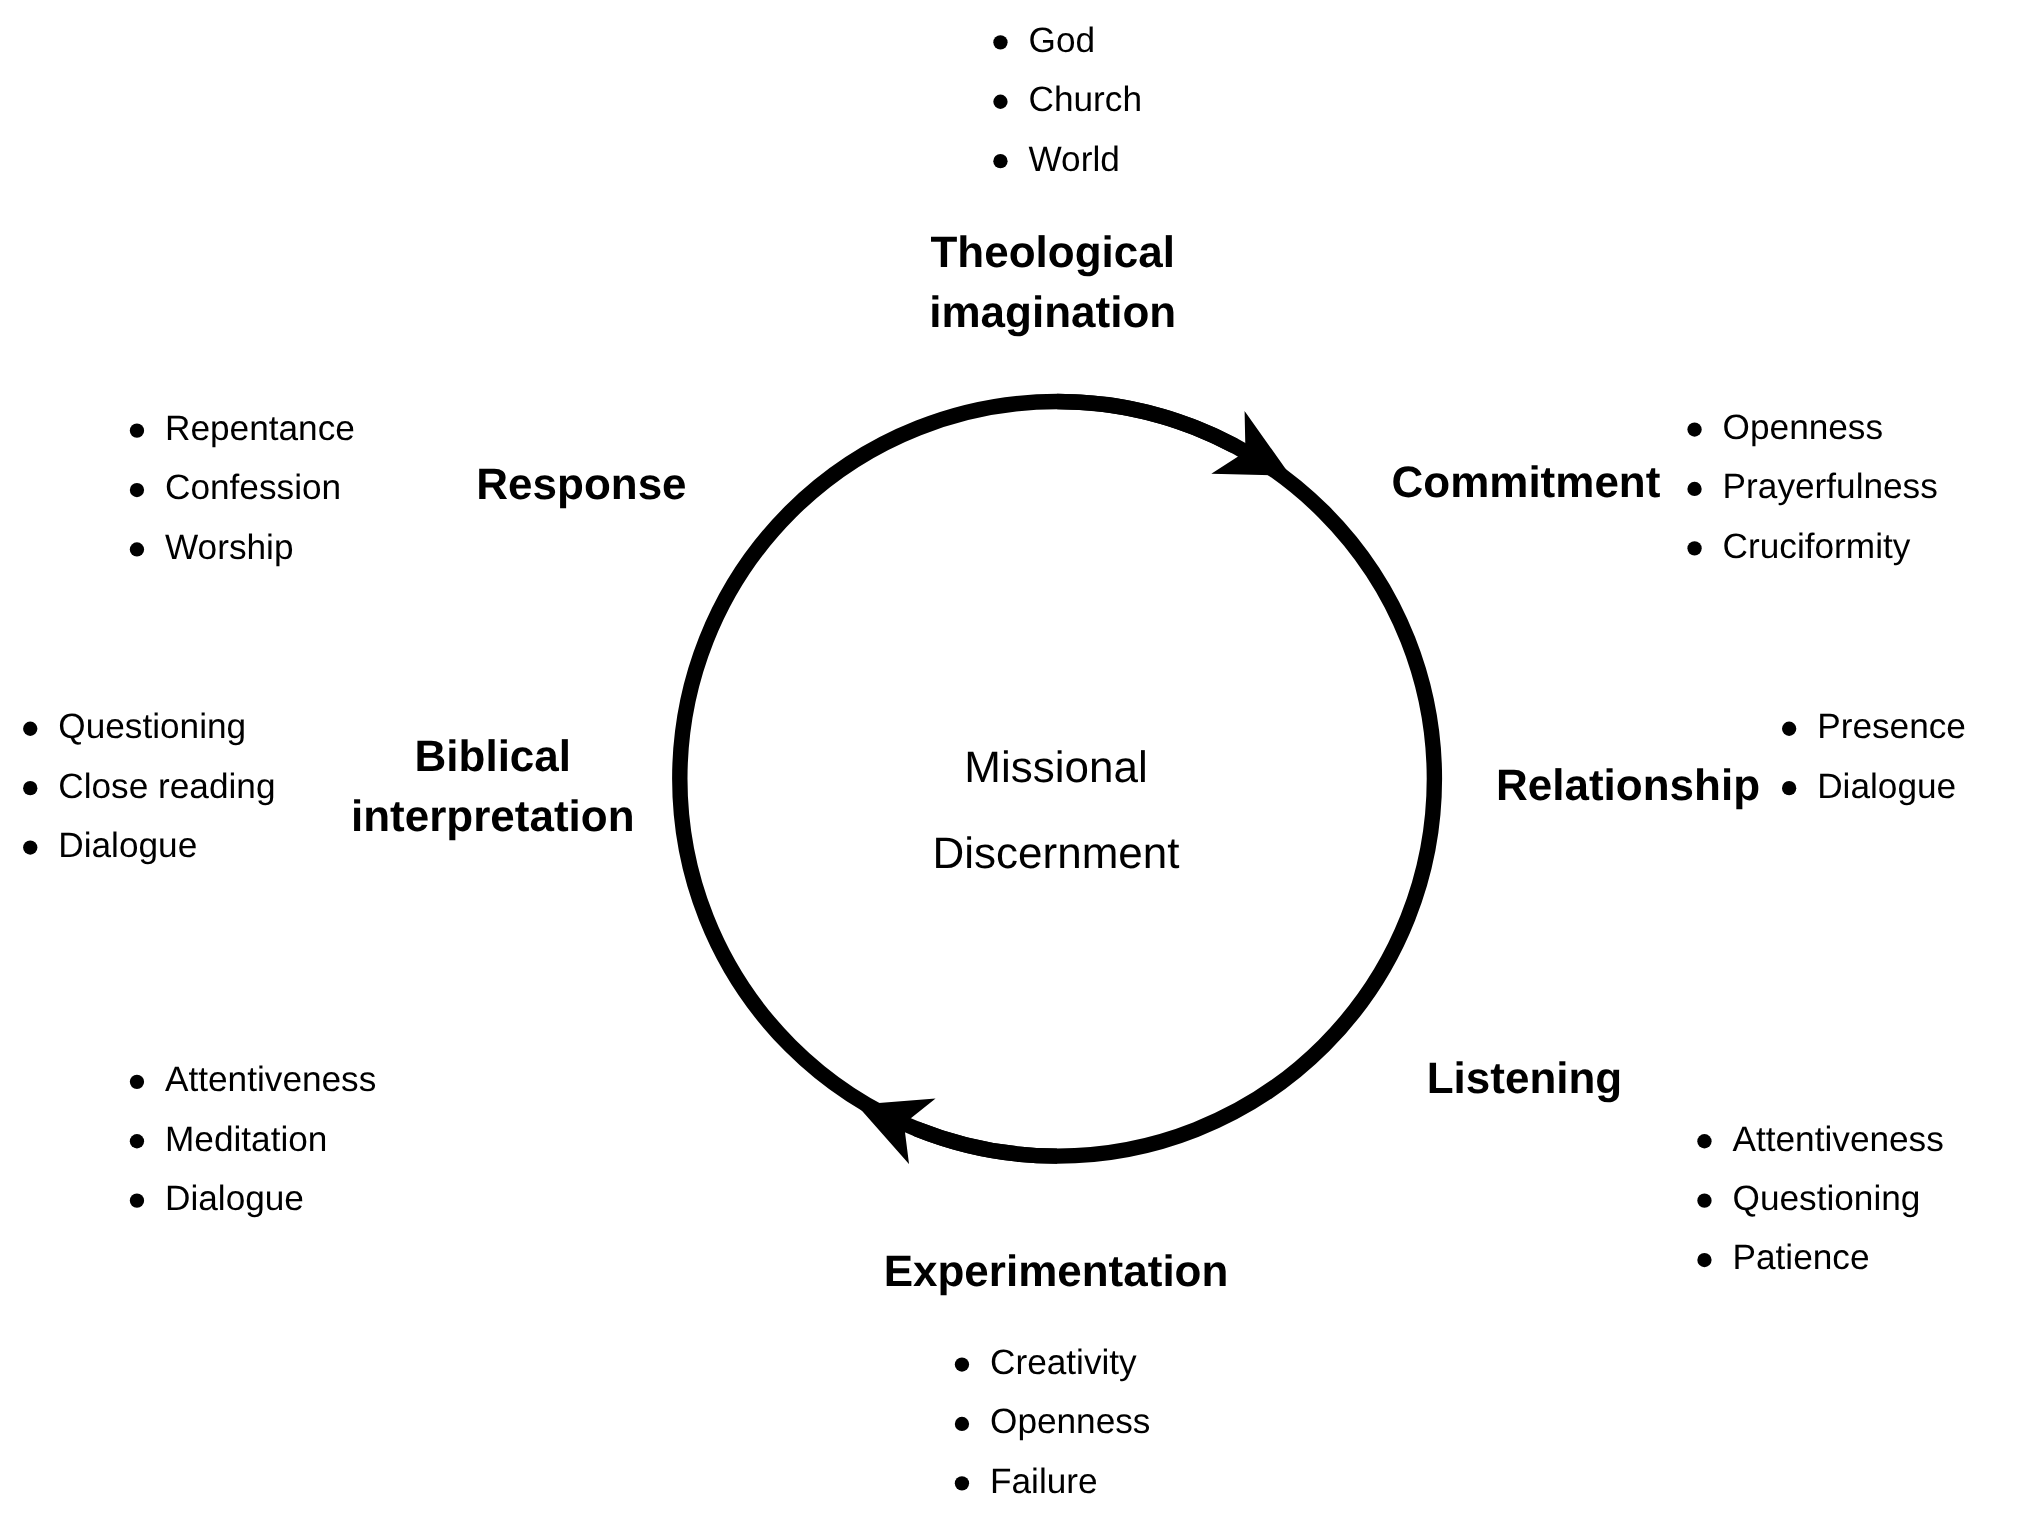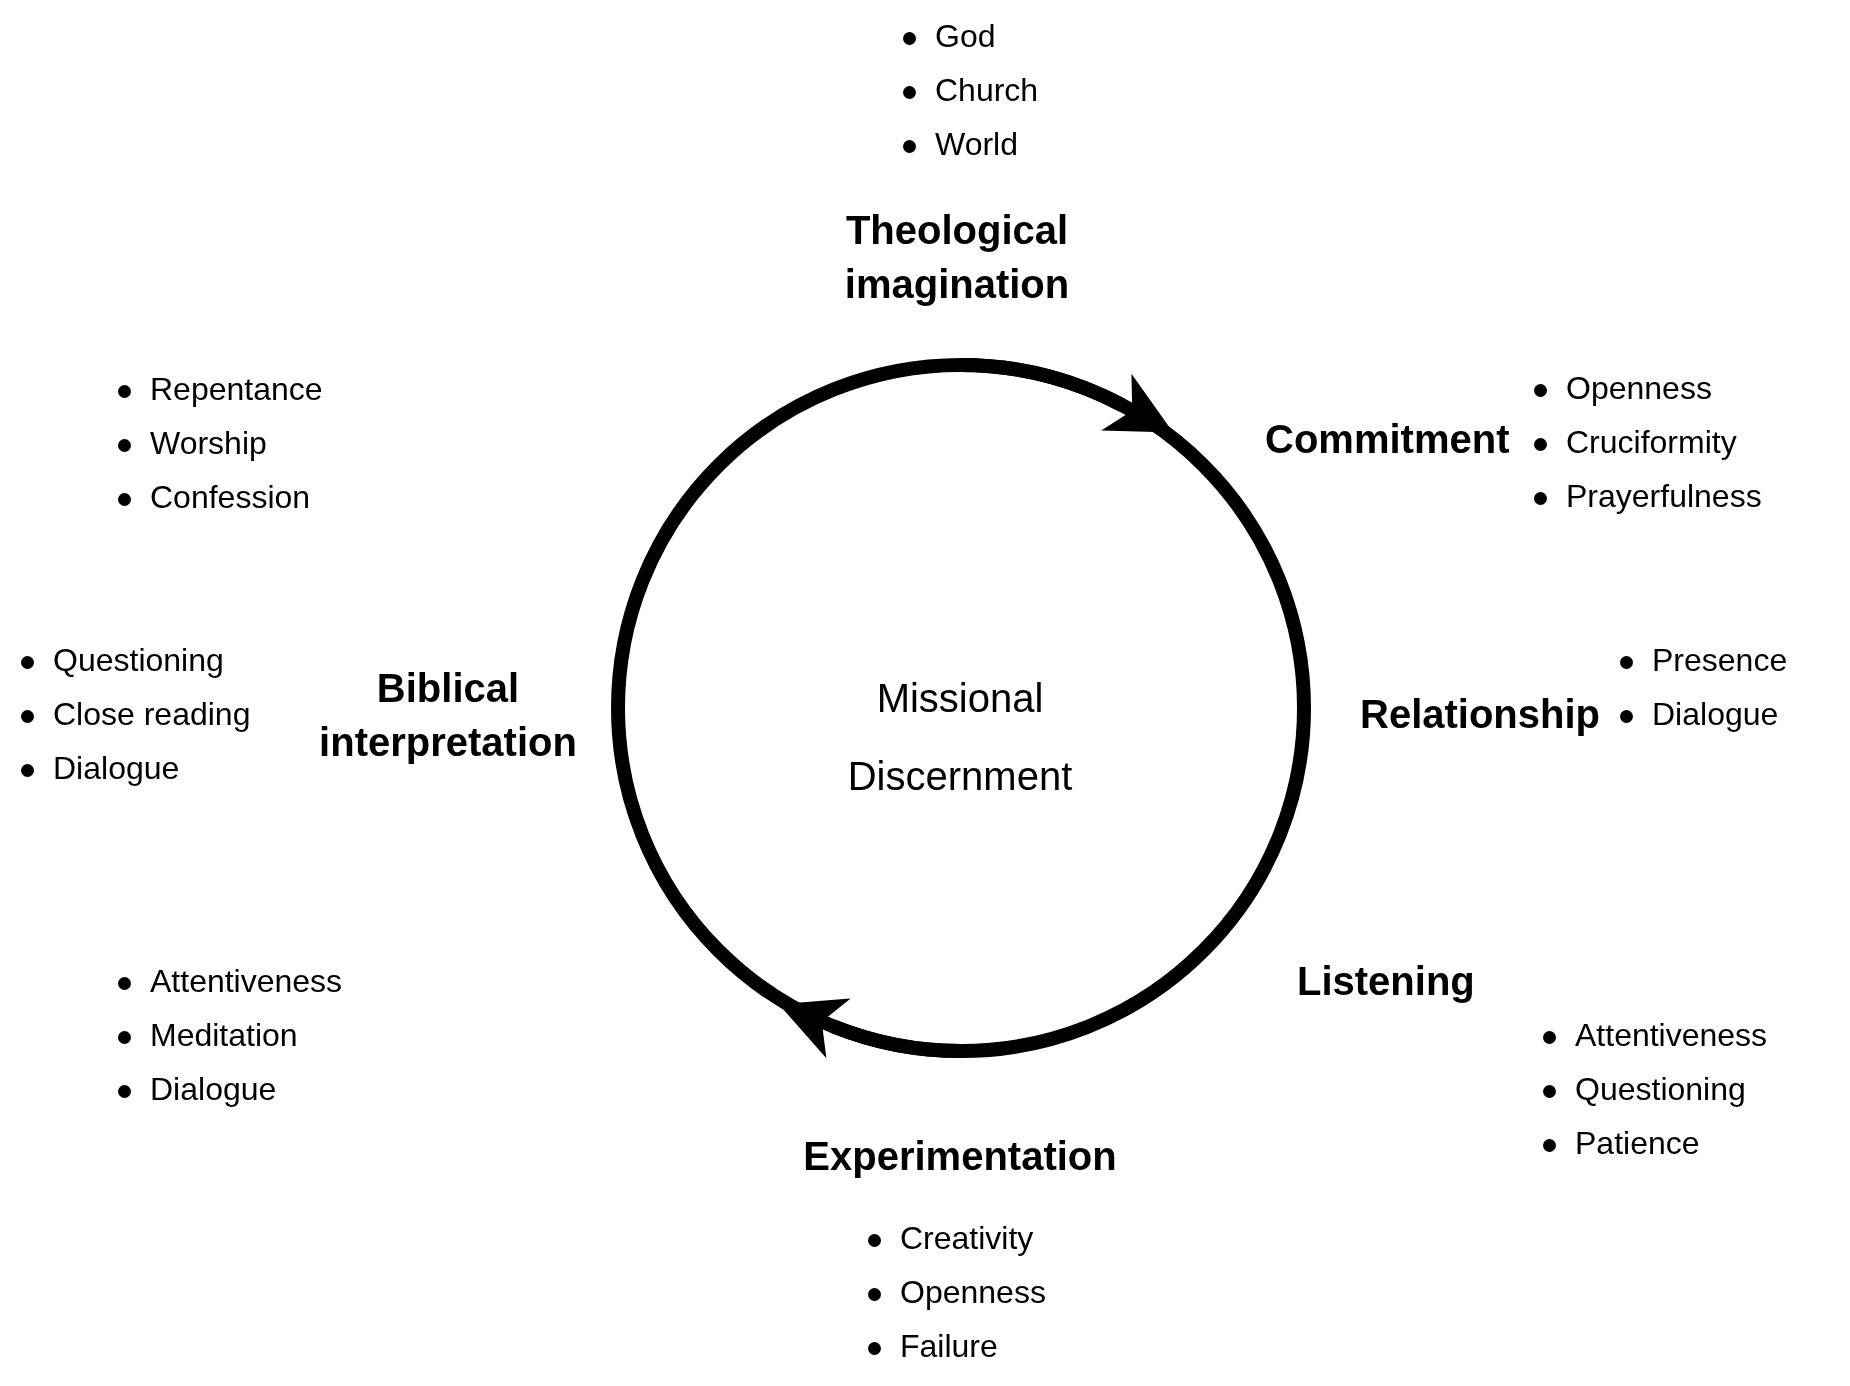--- a/index.html
+++ b/index.html
@@ -104,41 +104,42 @@
     <div>imagination</div>
   </div>
 
   <ul class="bl" style="left:118px; top:362px">
     <li>
       <span class="dot"></span>
       <span>Repentance</span>
     </li>
     <li>
       <span class="dot"></span>
+      <span>Confession</span>
+    </li>
+    <li>
+      <span class="dot"></span>
       <span>Worship</span>
     </li>
-    <li>
-      <span class="dot"></span>
-      <span>Confession</span>
-    </li>
-  </ul>
+  </ul>
+  <div class="lb" style="left:433px; top:414px">Response</div>
 
   <div class="lb" style="left:1265px; top:412px">Commitment</div>
   <ul class="bl" style="left:1534px; top:361px">
     <li>
       <span class="dot"></span>
       <span>Openness</span>
     </li>
     <li>
       <span class="dot"></span>
+      <span>Prayerfulness</span>
+    </li>
+    <li>
+      <span class="dot"></span>
       <span>Cruciformity</span>
-    </li>
-    <li>
-      <span class="dot"></span>
-      <span>Prayerfulness</span>
     </li>
   </ul>
 
   <ul class="bl" style="left:21px; top:633px">
     <li>
       <span class="dot"></span>
       <span>Questioning</span>
     </li>
     <li>
       <span class="dot"></span>

